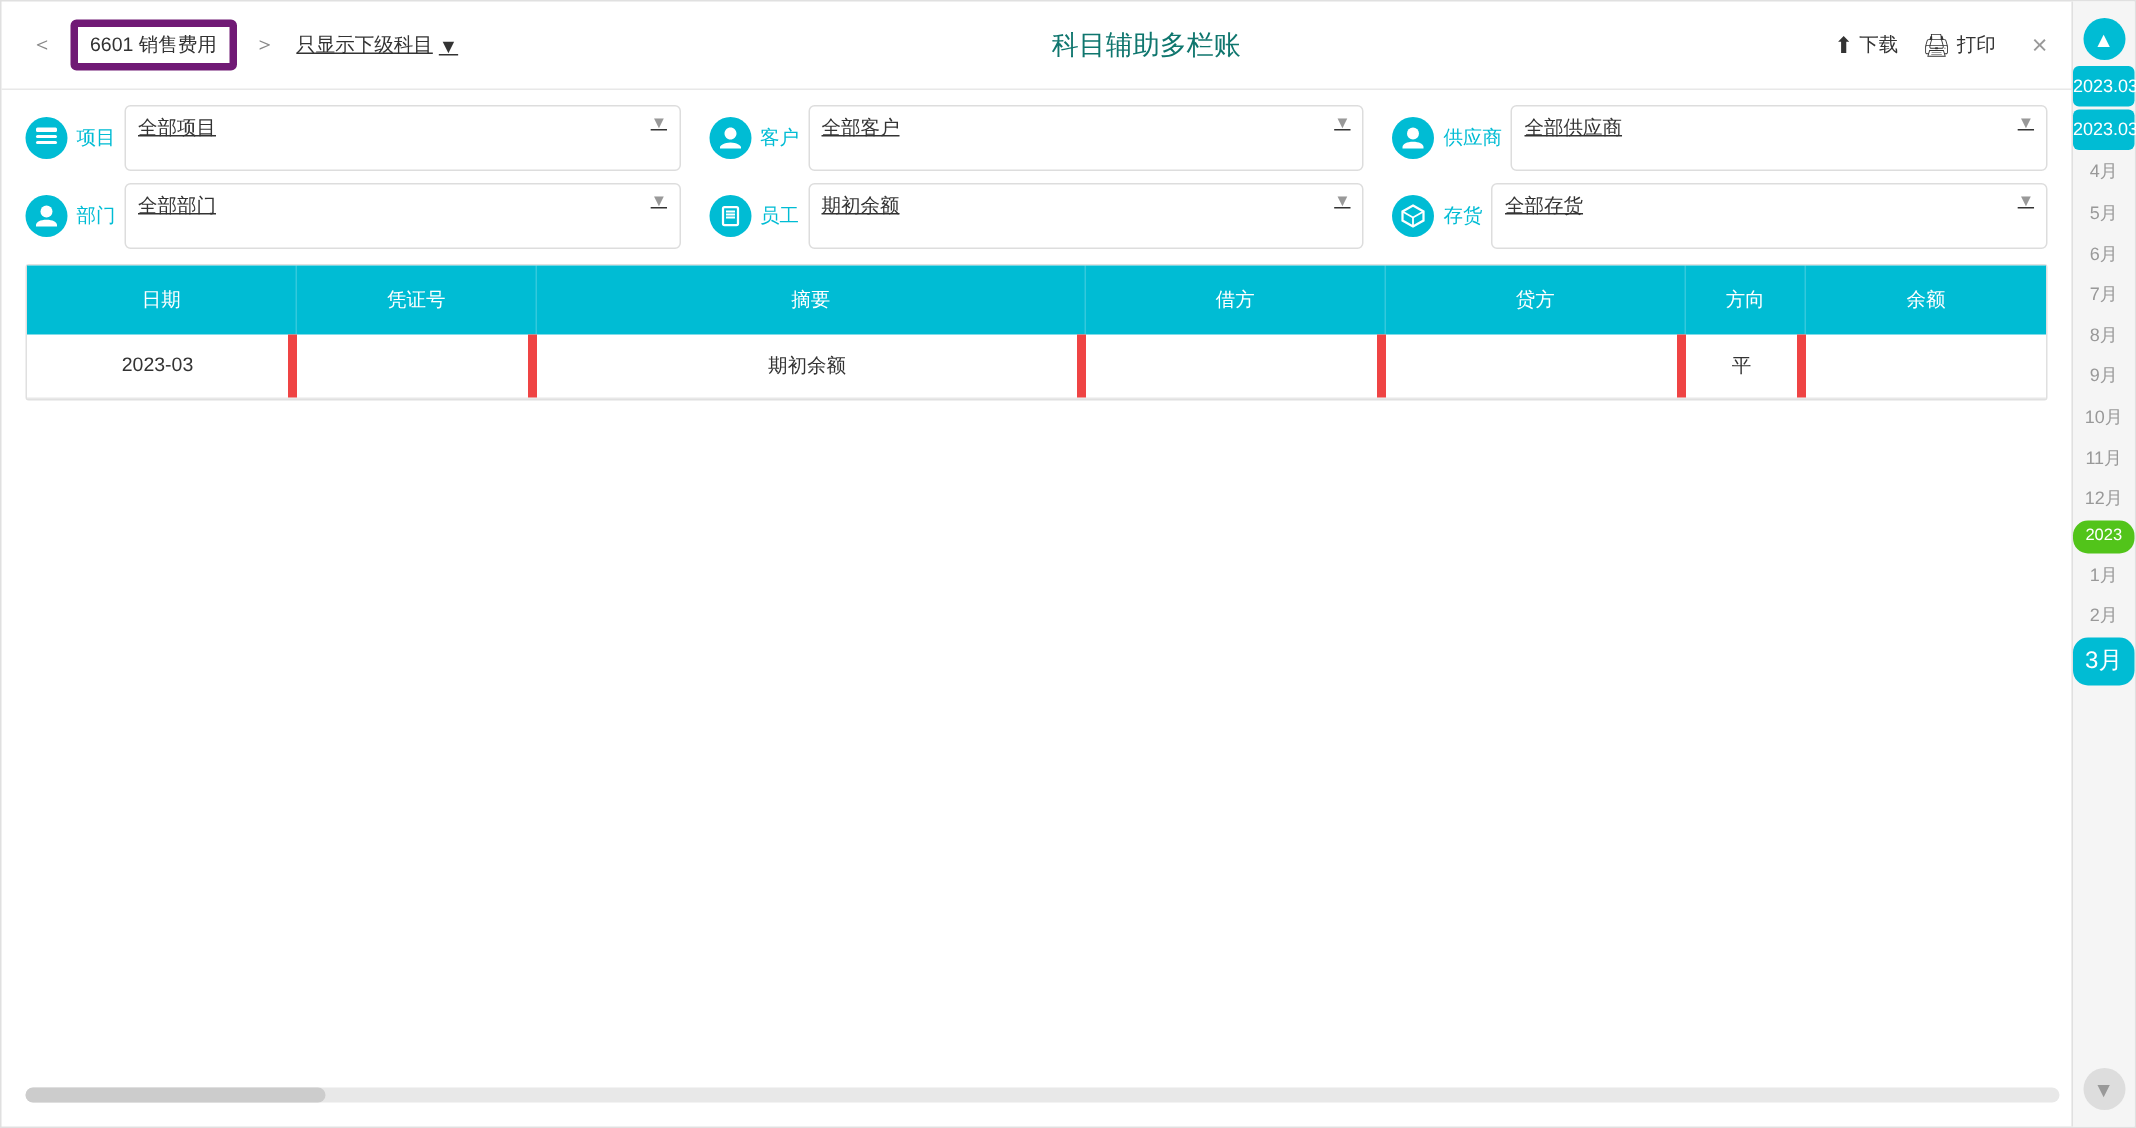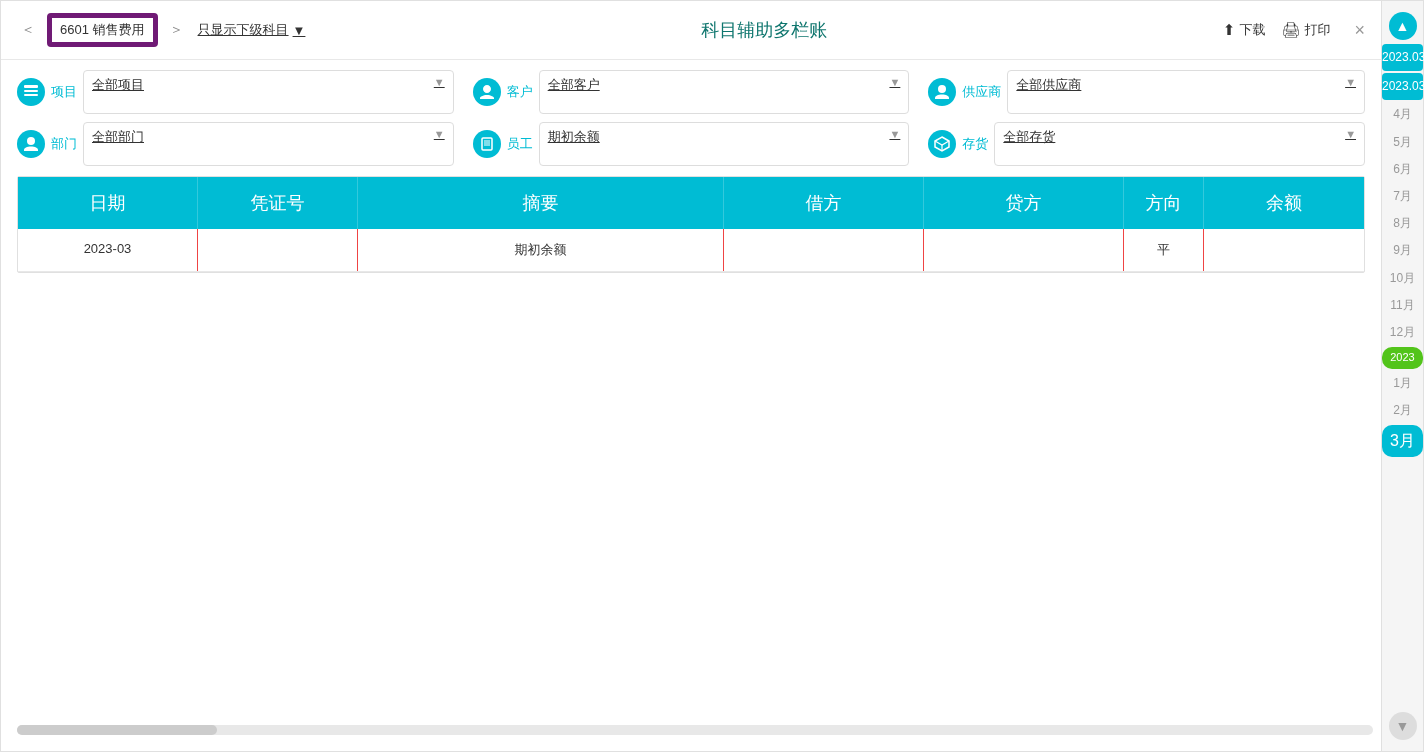--- a/index.html
+++ b/index.html
@@ -22,25 +22,25 @@
     .filter-row { display: flex; align-items: center; gap: 19px; width: 100%; }
     .filter-item { display: flex; align-items: center; gap: 6px; flex: 1; }
     .filter-icon { width: 28px; height: 28px; border-radius: 50%; background: #00bcd4; display: flex; align-items: center; justify-content: center; color: white; font-size: 14px; flex-shrink: 0; }
     .filter-label { color: #00bcd4; font-size: 13px; white-space: nowrap; }
     .filter-select { flex: 1; border: 1px solid #ddd; border-radius: 4px; padding: 5px 8px; font-size: 13px; color: #333; background: #fff; display: flex; align-items: flex-start; justify-content: space-between; cursor: pointer; height: 44px; text-decoration: underline; }
     .filter-select span { color: #333; }
     .filter-select .arrow { color: #999; font-size: 11px; }
     
     
     .table-container { margin: 0 16px; border: 1px solid #e0e0e0; border-radius: 2px; }
-    .table-header { display: grid; grid-template-columns: 180px 160px 1fr 200px 200px 80px 160px; background: #00bcd4; color: white; font-size: 18px; }
+    .table-header { display: grid; grid-template-columns: 180px 160px 1fr 200px 200px 80px 160px; background: #00bcd4; color: white; font-size: 13px; }
     .table-header-cell { padding: 14px 8px; text-align: center; font-weight: 500; border-right: 1px solid rgba(255,255,255,0.2); }
     .table-header-cell:last-child { border-right: none; }
     .table-row { display: grid; grid-template-columns: 180px 160px 1fr 200px 200px 80px 160px; border-bottom: 1px solid #e8e8e8; }
-    .table-cell { padding: 12px 8px; text-align: center; font-size: 13px; color: #333; border-right: 1px solid #ef4444; }
+    .table-cell { padding: 12px 8px; text-align: center; font-size: 13px; color: #333; border-right: 6px solid #ef4444; }
     .table-cell:last-child { border-right: none; }
     
     
     .right-sidebar { position: absolute; right: 0; top: 0; width: 42px; height: 100%; background: #f5f5f5; border-left: 1px solid #e0e0e0; display: flex; flex-direction: column; align-items: center; padding: 8px 0; }
     .sidebar-item { width: 100%; text-align: center; padding: 4px 0; font-size: 12px; color: #999; cursor: pointer; line-height: 1.6; }
     .sidebar-item.active-teal { background: #00bcd4; color: white; border-radius: 4px; margin: 1px 2px; }
     .sidebar-item.active-green { background: #52c41a; color: white; border-radius: 10px; margin: 1px 2px; font-size: 11px; padding: 2px 4px; }
     .sidebar-item.active-month { background: #00bcd4; color: white; border-radius: 10px; margin: 1px 2px; font-size: 16px; padding: 3px 4px; }
     .sidebar-nav-btn { width: 28px; height: 28px; border-radius: 50%; background: #ddd; display: flex; align-items: center; justify-content: center; color: #999; cursor: pointer; margin: 3px 0; font-size: 14px; }
     .sidebar-nav-btn.active { background: #00bcd4; color: white; }

